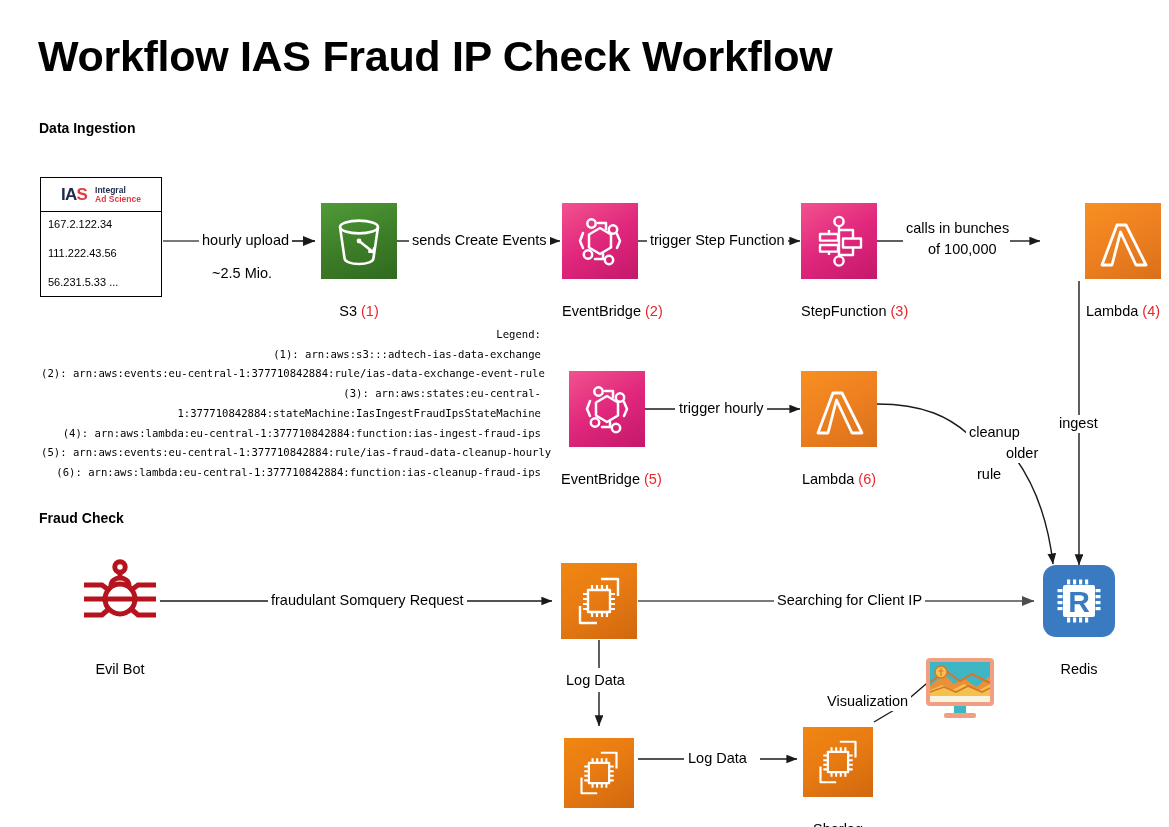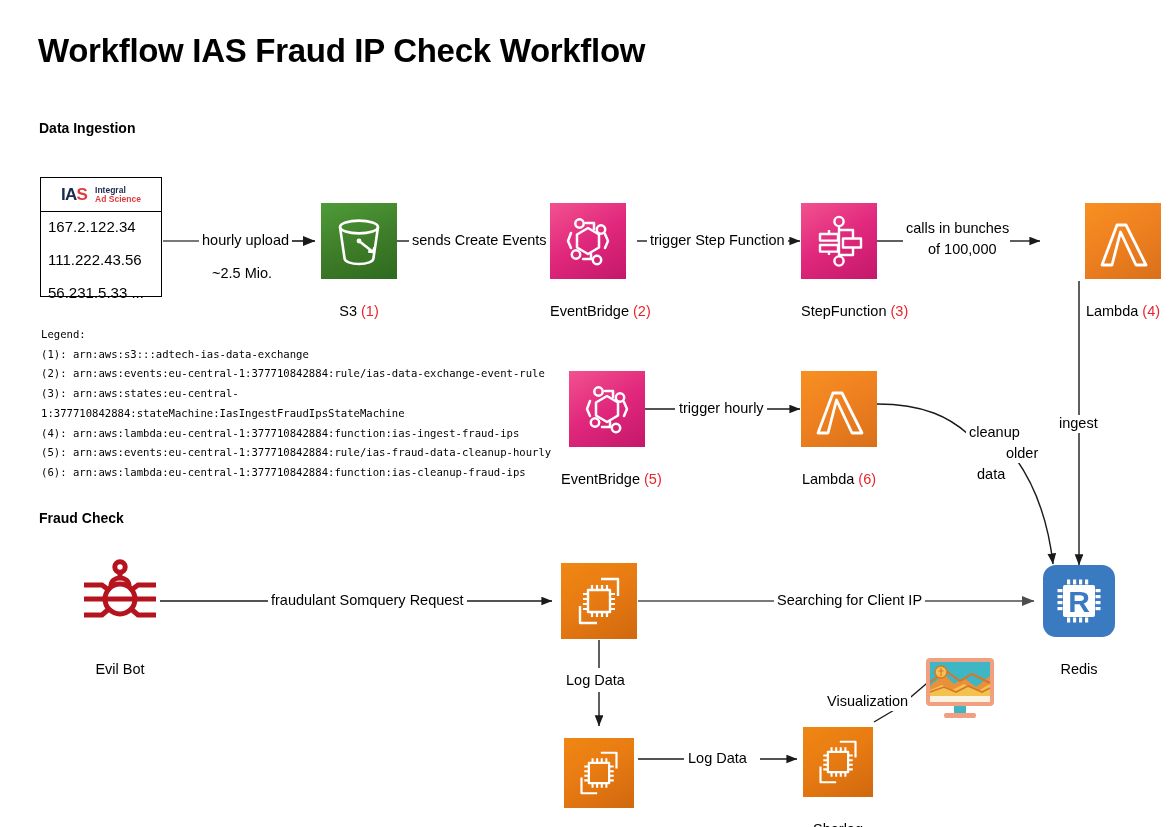--- a/index.html
+++ b/index.html
@@ -14,21 +14,21 @@
     width: 1169px;
     height: 827px;
     background: #ffffff;
     overflow: hidden;
   }
   .abs { position: absolute; }
 
   
   #page-title {
     left: 38px; top: 32px;
-    font-size: 33px;
+    font-size: 43px;
     font-weight: bold;
     letter-spacing: -0.3px;
     color: #000;
     white-space: nowrap;
   }
   .section-title {
     font-size: 14px;
     font-weight: bold;
     color: #000;
     white-space: nowrap;
@@ -65,37 +65,37 @@
     font-size: 8.5px;
     font-weight: bold;
     text-align: left;
   }
   .ias-words .l1 { color: #1b2a4a; }
   .ias-words .l2 { color: #e03a3e; }
   .ip-list {
     padding: 7px 0 0 7px;
   }
   .ip-row {
-    font-size: 15px;
+    font-size: 11px;
     color: #000;
     line-height: 1;
     margin-bottom: 18px;
     white-space: nowrap;
   }
 
   
   #legend {
     left: 41px; top: 325px;
     width: 500px;
     font-family: "DejaVu Sans Mono", "Liberation Mono", monospace;
     font-size: 10.6px;
     color: #000;
     line-height: 1.86;
   }
-  #legend div { white-space: nowrap; }
+  #legend div { white-space: nowrap; text-align: right; }
 
   
   .node { text-align: center; }
   .node-icon {
     width: 76px; height: 76px;
     margin: 0 auto;
     position: relative;
   }
   .node-label {
     margin-top: 24px;
@@ -226,21 +226,21 @@
   <div class="abs edge-label" style="left:199px; top:232px;">hourly upload</div>
   <div class="abs edge-label" style="left:209px; top:265px;">~2.5 Mio.</div>
   <div class="abs edge-label" style="left:409px; top:232px;">sends Create Events</div>
   <div class="abs edge-label" style="left:647px; top:232px;">trigger Step Function</div>
   <div class="abs edge-label" style="left:903px; top:220px;">calls in bunches</div>
   <div class="abs edge-label" style="left:925px; top:241px;">of 100,000</div>
   <div class="abs edge-label" style="left:676px; top:400px;">trigger hourly</div>
   <div class="abs edge-label" style="left:1056px; top:415px;">ingest</div>
   <div class="abs edge-label" style="left:966px; top:424px;">cleanup</div>
   <div class="abs edge-label" style="left:975px; top:445px;margin-left:28px;">older</div>
-  <div class="abs edge-label" style="left:974px; top:466px;">data</div>
+  <div class="abs edge-label" style="left:974px; top:466px;">rule</div>
   <div class="abs edge-label" style="left:268px; top:592px;">fraudulant Somquery Request</div>
   <div class="abs edge-label" style="left:774px; top:592px;">Searching for Client IP</div>
   <div class="abs edge-label" style="left:563px; top:672px;">Log Data</div>
   <div class="abs edge-label" style="left:685px; top:750px;">Log Data</div>
   <div class="abs edge-label" style="left:824px; top:693px;">Visualization</div>
 
   <div class="abs node" style="left:321px; top:203px; width:76px;">
     <div class="node-icon ico-s3">
       <svg viewBox="0 0 76 76">
           <g fill="none" stroke="#fff" stroke-width="2.6" stroke-linejoin="round">
@@ -248,21 +248,21 @@
         <path d="M19,24 L23.5,55 C23.5,58.6 30,61 38,61 C46,61 52.5,58.6 52.5,55 L57,24"></path>
         <path d="M38,38 L52,49"></path>
         <path d="M52,49 L53.5,44.5 M52,49 L47.2,48.4"></path>
       </g>
           <circle cx="38" cy="38" r="2.4" fill="#fff"></circle>
         </svg>
     </div>
     <div class="node-label"><span>S3</span> <span class="ref">(1)</span></div>
   </div>
 
-  <div class="abs node" style="left:550px; top:203px; width:72px;">
+  <div class="abs node" style="left:562px; top:203px; width:72px;">
     <div class="node-icon ico-pink">
       <svg viewBox="0 0 76 76">
           <g fill="none" stroke="#fff" stroke-width="2.5" stroke-linejoin="round" stroke-linecap="round">
         <path d="M38,25 L49,31.5 L49,44.5 L38,51 L27,44.5 L27,31.5 Z"></path>
         <circle cx="29.5" cy="20.5" r="4.2"></circle>
         <circle cx="51" cy="26.5" r="4.2"></circle>
         <circle cx="26" cy="51.5" r="4.2"></circle>
         <circle cx="47" cy="57" r="4.2"></circle>
         <path d="M36,20 L44,20 L44,26"></path>
         <path d="M55,31 L58,38 L55,45"></path>

